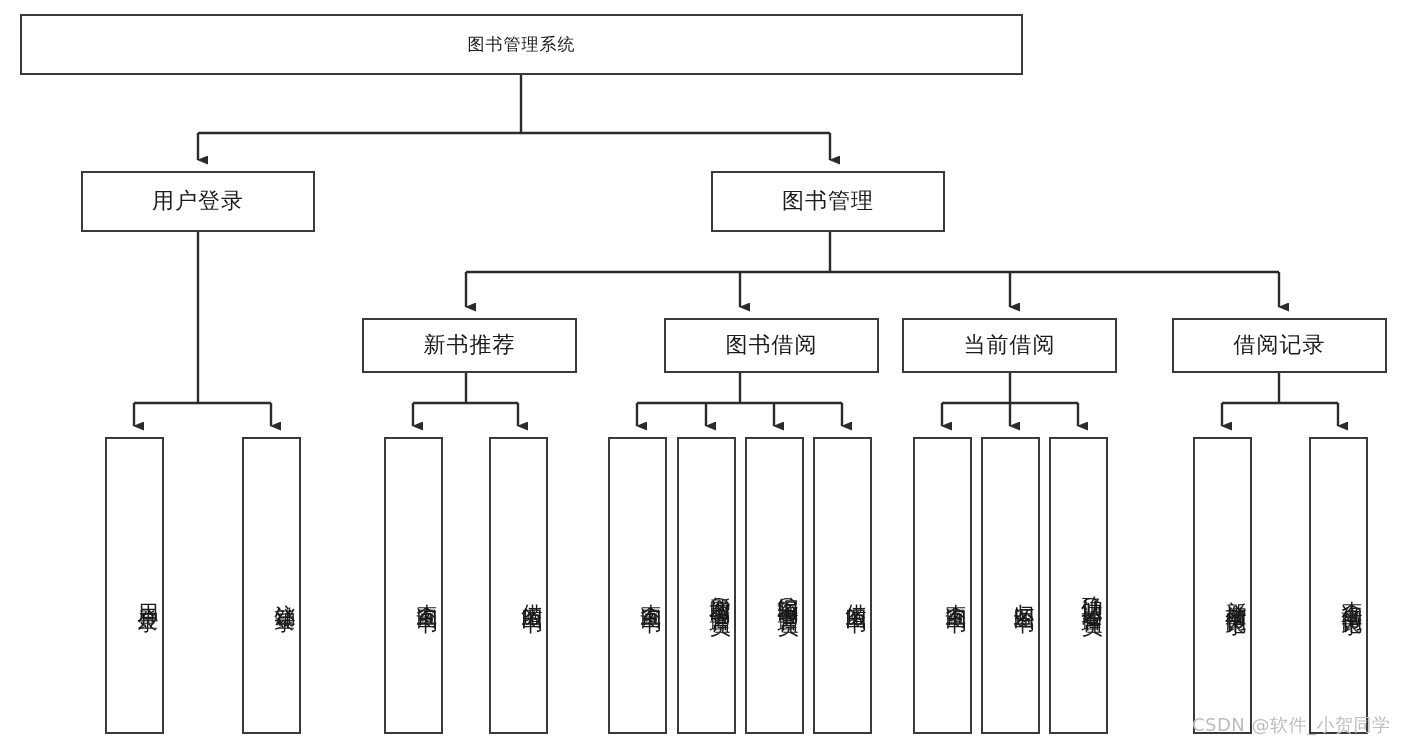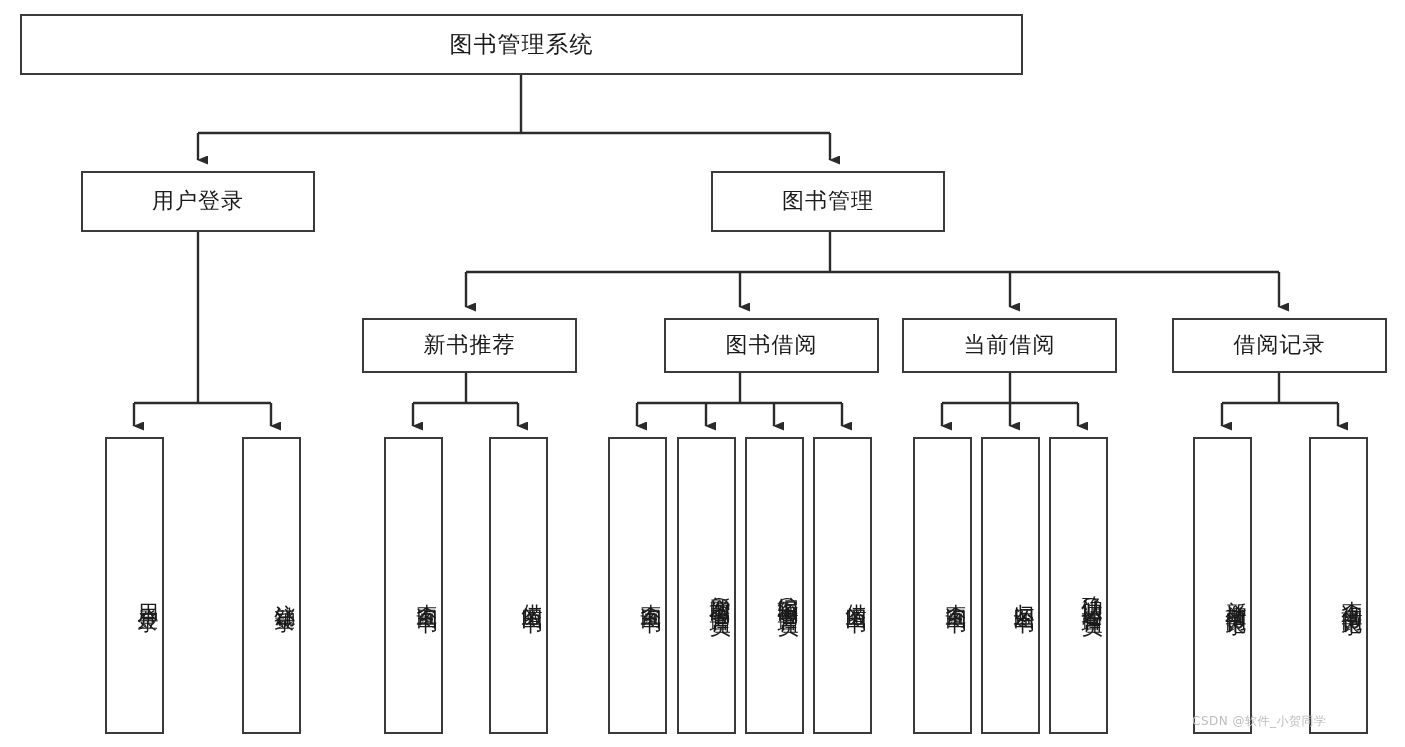--- a/index.html
+++ b/index.html
@@ -37,42 +37,42 @@
     text-align: center;
     color: #1a1a1a;
     z-index: 2;
   }
   .node-h {
     font-size: 22px;
     line-height: 1.2;
     letter-spacing: 1px;
   }
   .node-root {
-    font-size: 23px;
+    font-size: 17px;
   }
   .node-v {
     writing-mode: vertical-rl;
     text-orientation: upright;
     font-size: 21px;
     line-height: 1.35;
     letter-spacing: 3px;
     align-items: flex-start;
     justify-content: center;
     padding-top: 14px;
   }
   .node-v > span {
     writing-mode: vertical-rl;
     text-orientation: upright;
     display: block;
   }
   .watermark {
     position: absolute;
     left: 1192px;
     top: 713px;
-    font-size: 12px;
+    font-size: 18px;
     color: #bdbdbd;
     white-space: nowrap;
     z-index: 5;
     letter-spacing: 0.5px;
   }
 </style>
 </head>
 <body>
 
 <div id="diagram-root">

